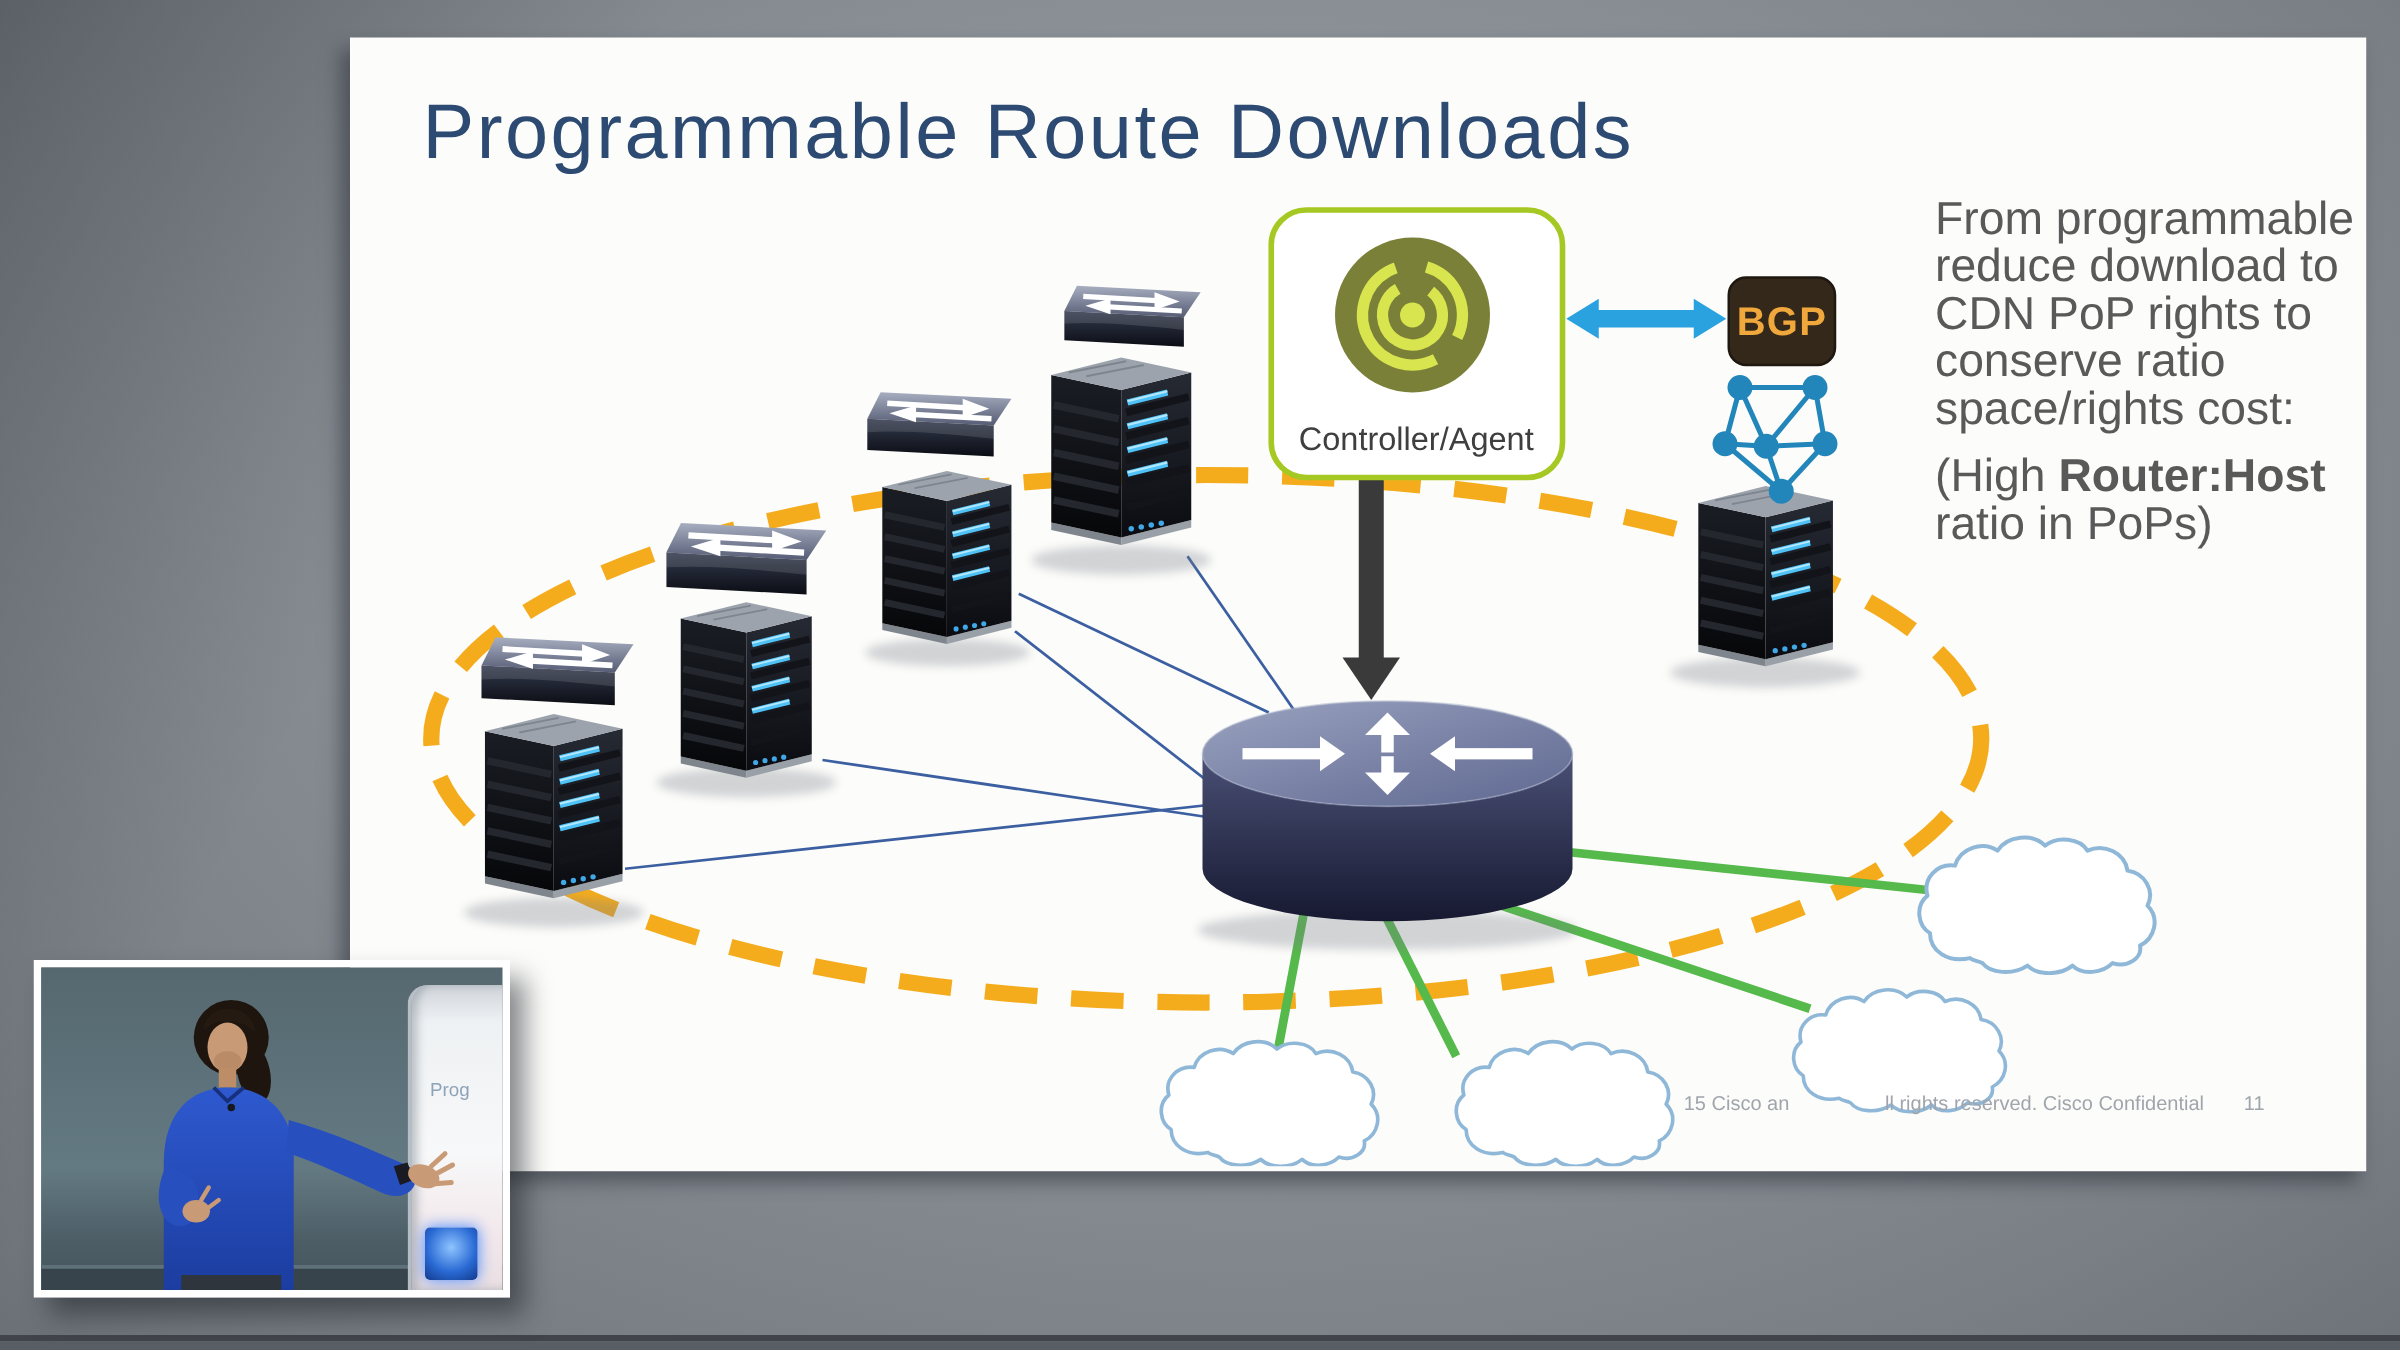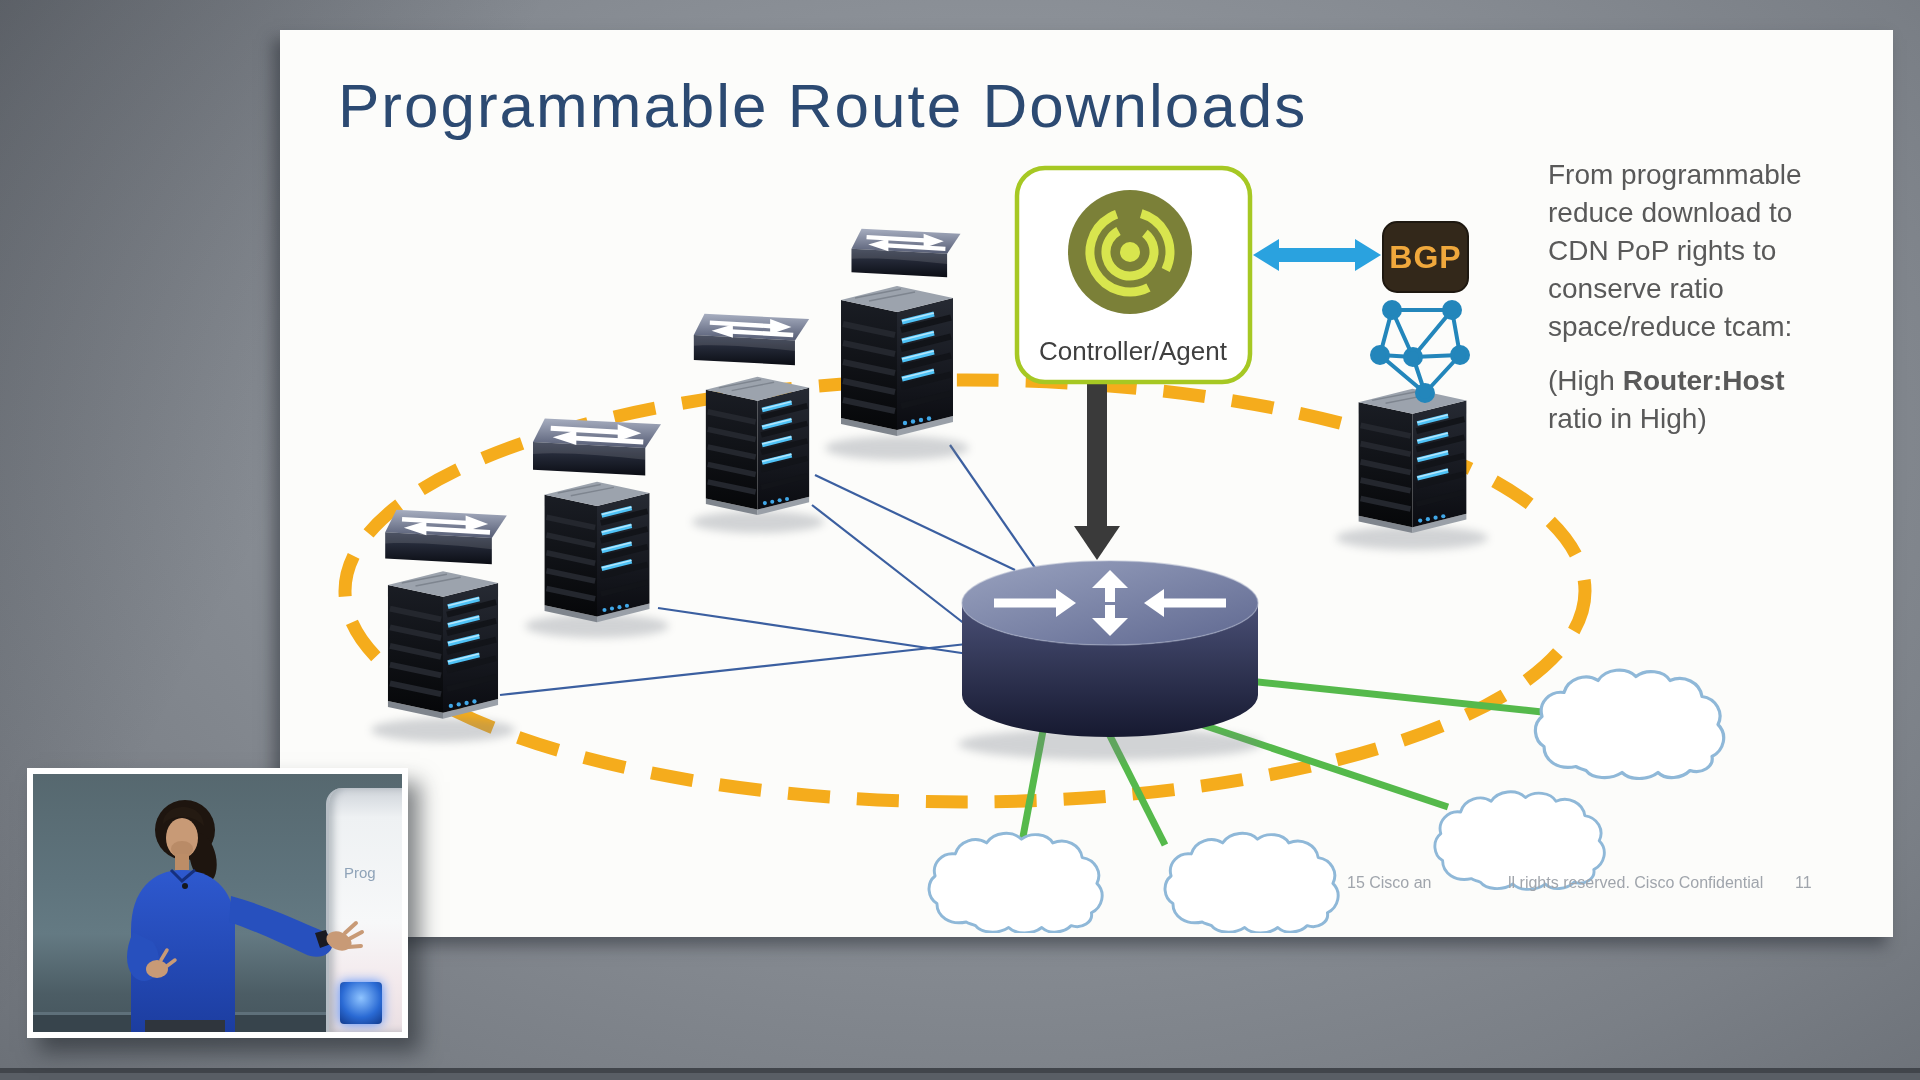--- a/index.html
+++ b/index.html
@@ -10,21 +10,21 @@
     background:linear-gradient(118deg, rgba(25,28,34,.28) 0%, rgba(25,28,34,0) 22%);pointer-events:none;}
   .floor-line{position:absolute;left:0;top:1068px;width:1920px;height:5px;background:#41454b;}
   .floor-below{position:absolute;left:0;top:1073px;width:1920px;height:7px;background:#595e65;}
 
   
   .slide{position:absolute;left:280px;top:30px;width:1613px;height:907px;background:#fcfcfa;
     box-shadow:-7px 9px 14px rgba(38,42,49,.5);}
   .slide-title{position:absolute;left:58px;top:40px;width:1200px;
     font-size:62px;font-weight:300;letter-spacing:2px;color:#2c4a72;z-index:1;}
   .side-note{position:absolute;left:1268px;top:126px;width:336px;color:#595959;
-    font-size:28px;line-height:38px;z-index:1;}
+    font-size:37px;line-height:38px;z-index:1;}
   .side-note .paren{margin-top:16px;}
   .side-note b{font-weight:bold;}
   .diagram-svg{position:absolute;left:0;top:0;width:1613px;height:907px;z-index:2;}
   svg text{font-family:"Liberation Sans", sans-serif;}
   .footer-text{font-size:16px;fill:#a0a5ac;}
   .ctrl-label{font-size:26px;fill:#3f3f3f;}
   .bgp-text{font-size:32px;font-weight:bold;fill:#f0a83c;letter-spacing:1px;}
 
   
   .pip{position:absolute;left:27px;top:768px;width:381px;height:270px;box-sizing:border-box;
@@ -49,23 +49,23 @@
 
   <div class="slide">
 
     <div class="slide-title">Programmable Route Downloads</div>
 
     <div class="side-note">
       <div>From programmable</div>
       <div>reduce download to</div>
       <div>CDN PoP rights to</div>
       <div>conserve ratio</div>
-      <div>space/reduce tcam:</div>
+      <div>space/rights cost:</div>
       <div class="paren"><span>(High </span><b>Router:Host</b></div>
-      <div>ratio in High)</div>
+      <div>ratio in PoPs)</div>
     </div>
 
     <svg class="diagram-svg" viewBox="0 0 1613 907">
       <defs>
         <linearGradient id="swTop" x1="0" y1="0" x2="0" y2="1">
           <stop offset="0" stop-color="#a7aec0"></stop>
             <stop offset="1" stop-color="#555c74"></stop>
         </linearGradient>
         <linearGradient id="swFront" x1="0" y1="0" x2="0" y2="1">
           <stop offset="0" stop-color="#343b4e"></stop>

